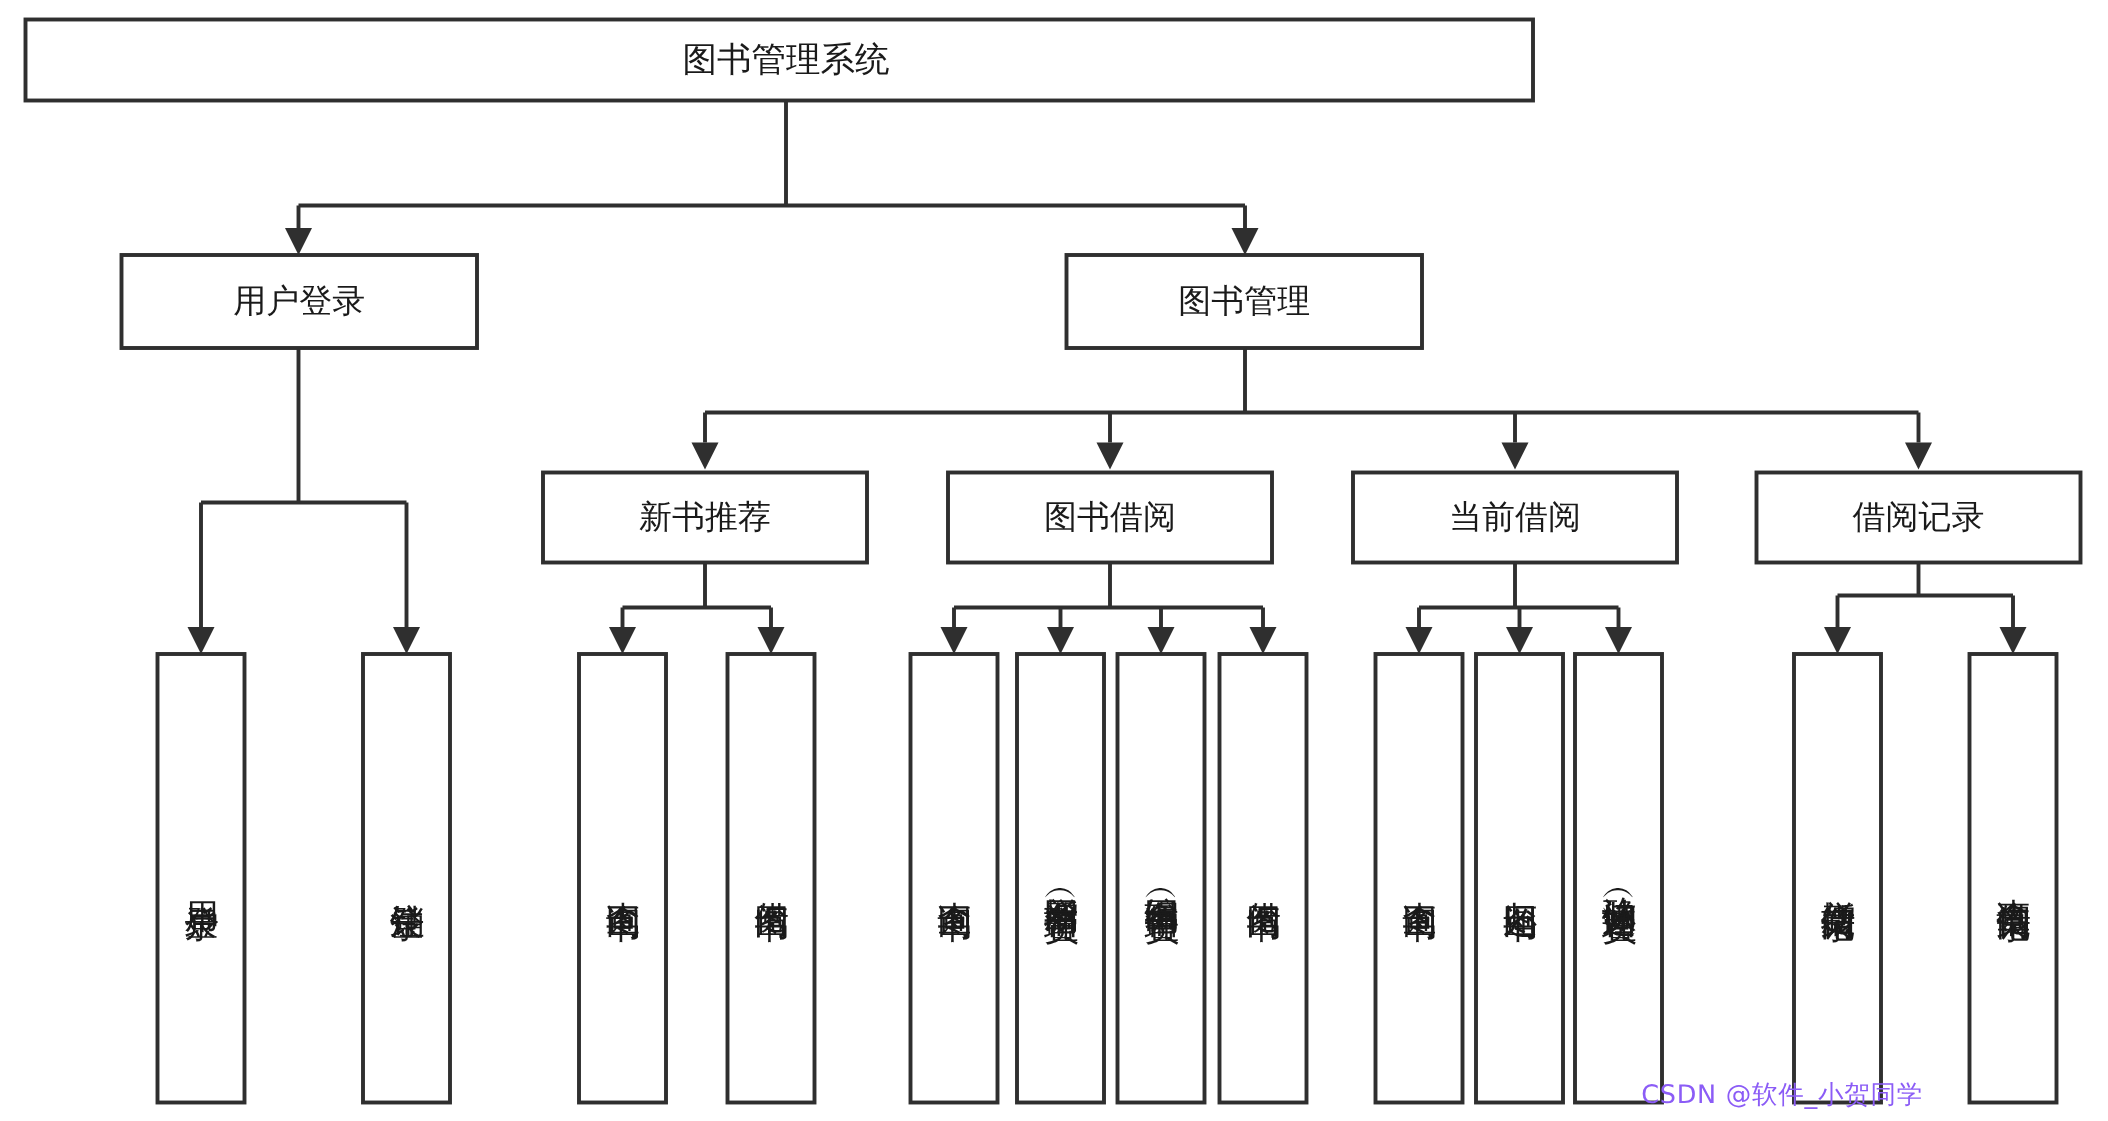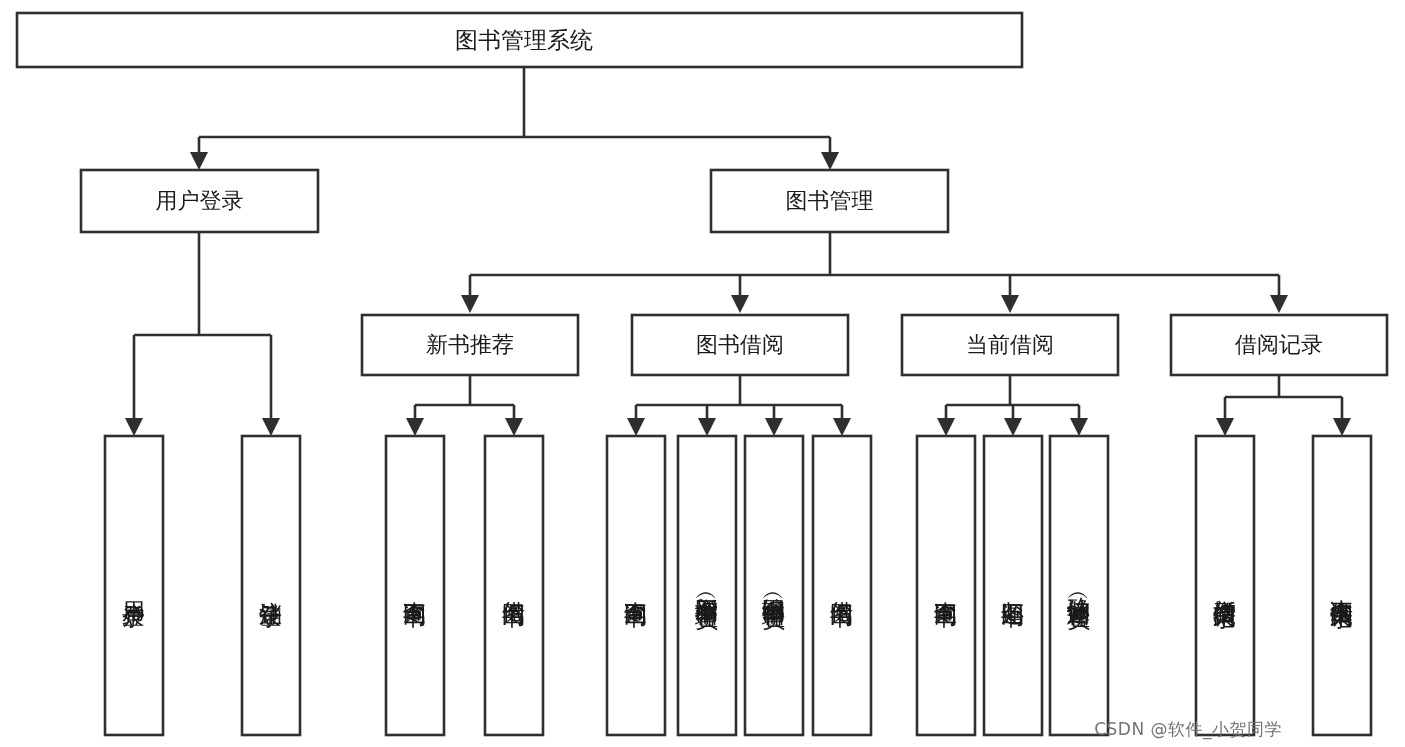--- a/index.html
+++ b/index.html
@@ -73,21 +73,21 @@
     color: #1a1a1a;
     white-space: nowrap;
     text-align: center;
   }
   .watermark {
     position: absolute;
     right: 8px;
     bottom: 6px;
     font-family: "DejaVu Sans", "Liberation Sans", sans-serif;
     font-size: 17px;
-    color: #737373;
+    color: #8b5cf6;
     letter-spacing: 0.5px;
     user-select: none;
     white-space: nowrap;
     margin-left: 16px;
   }
 </style>
 </head>
 <body>
 
 <div id="diagram-root">

